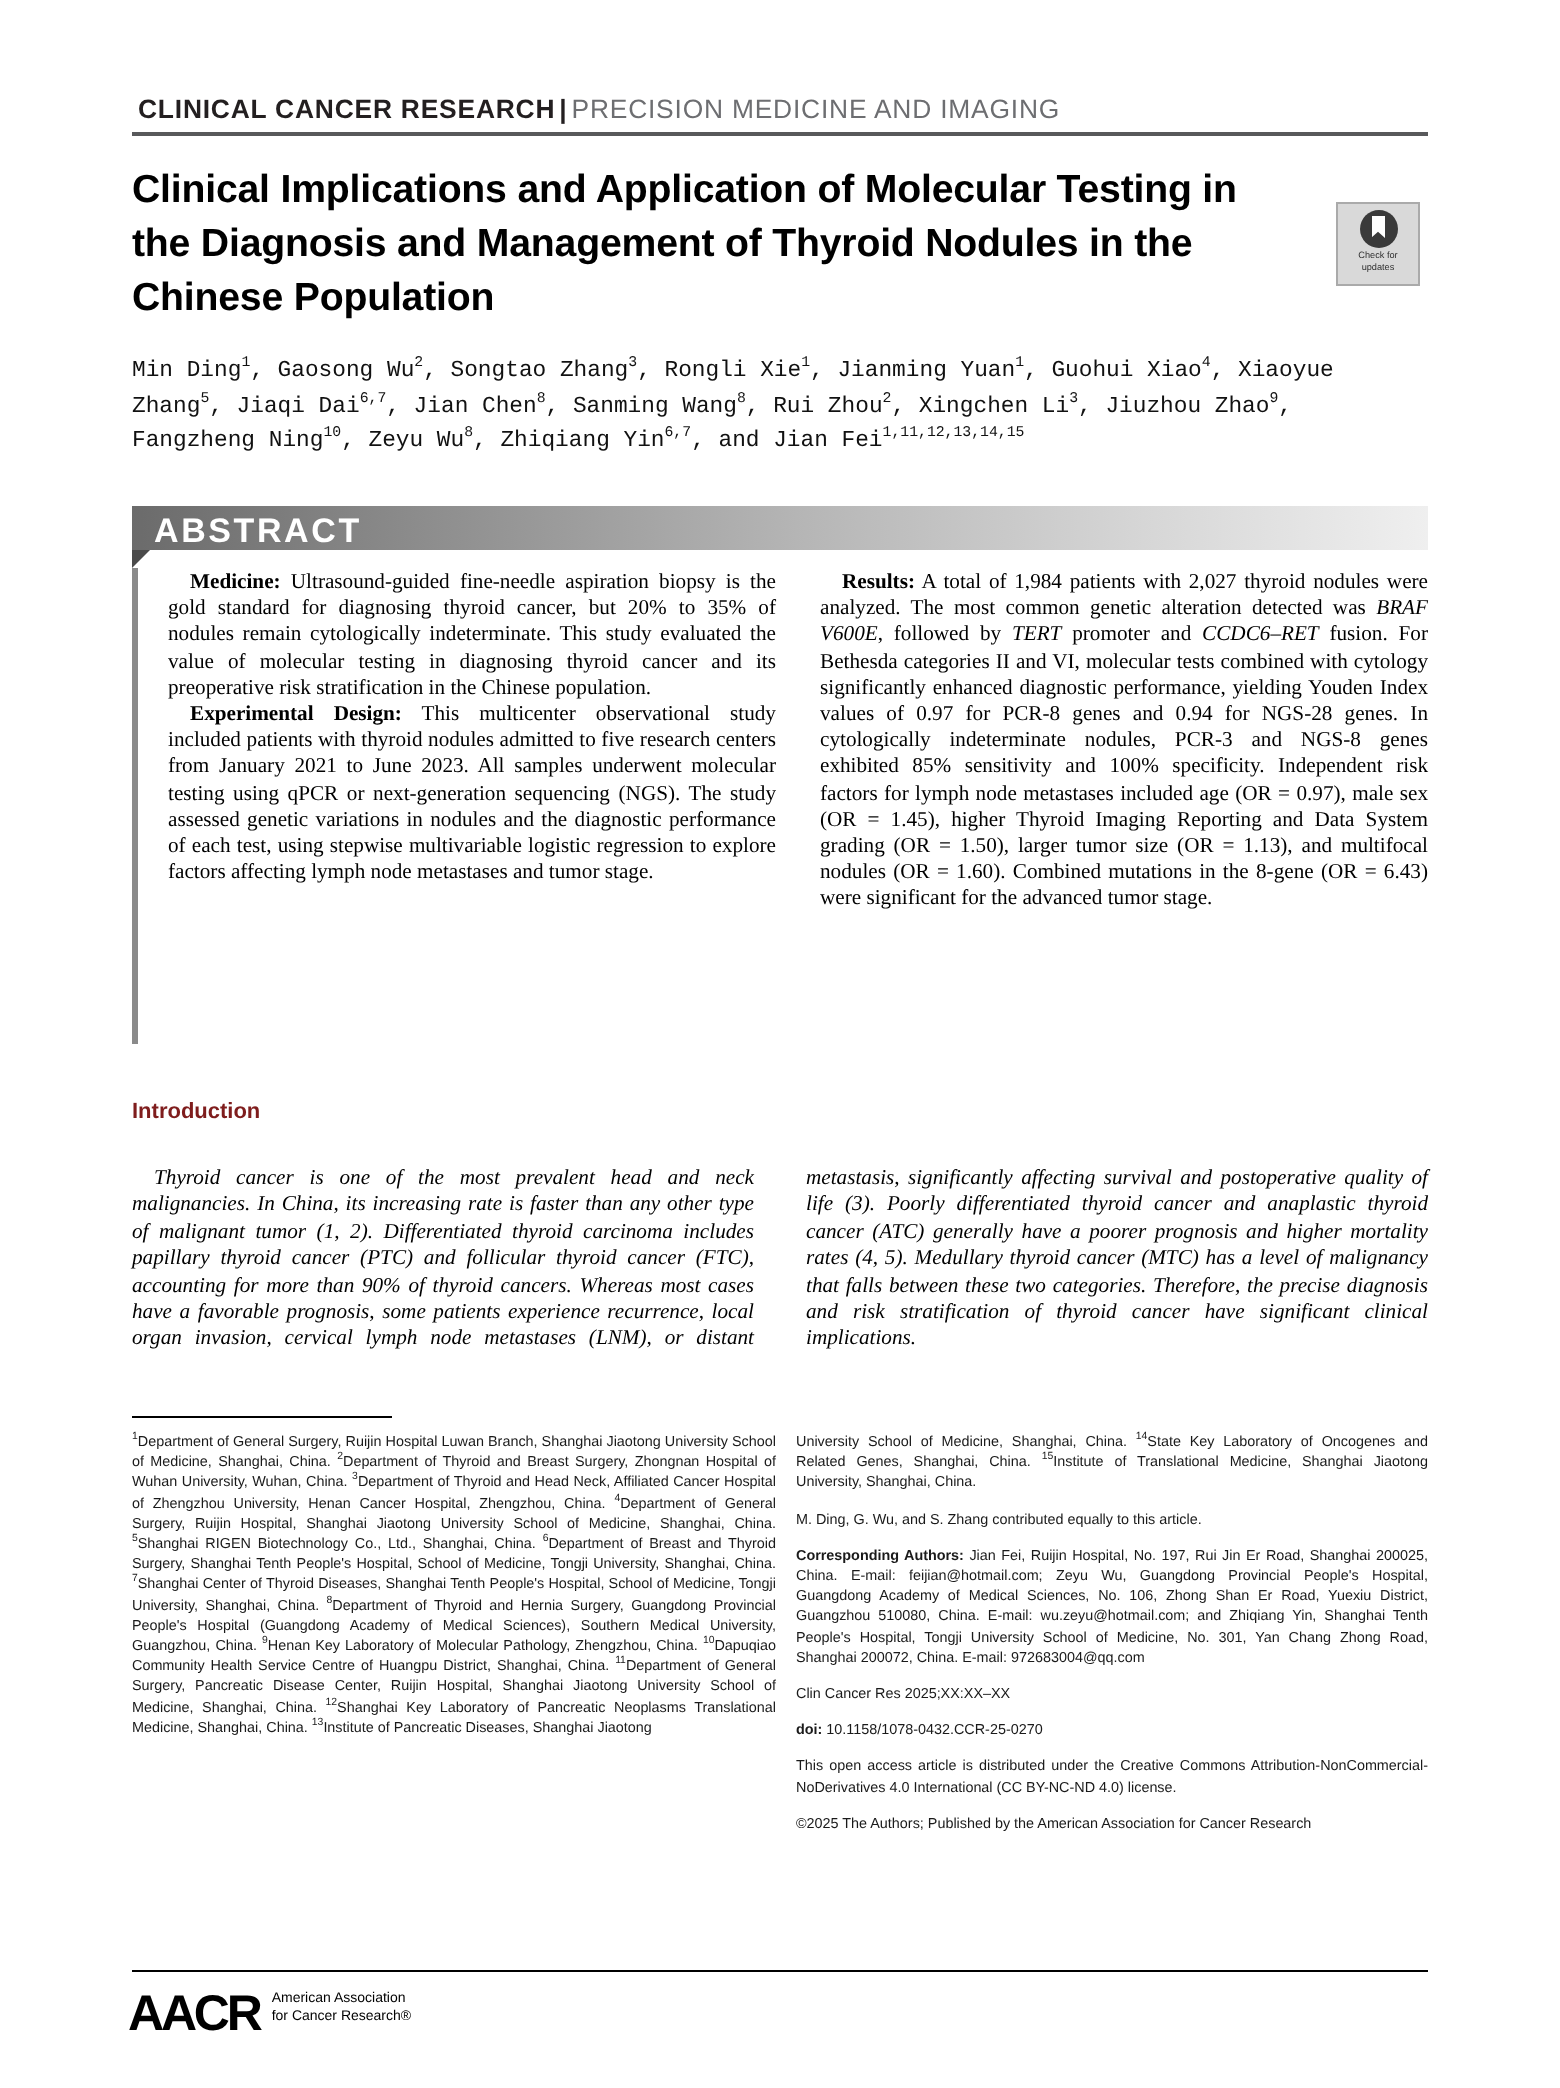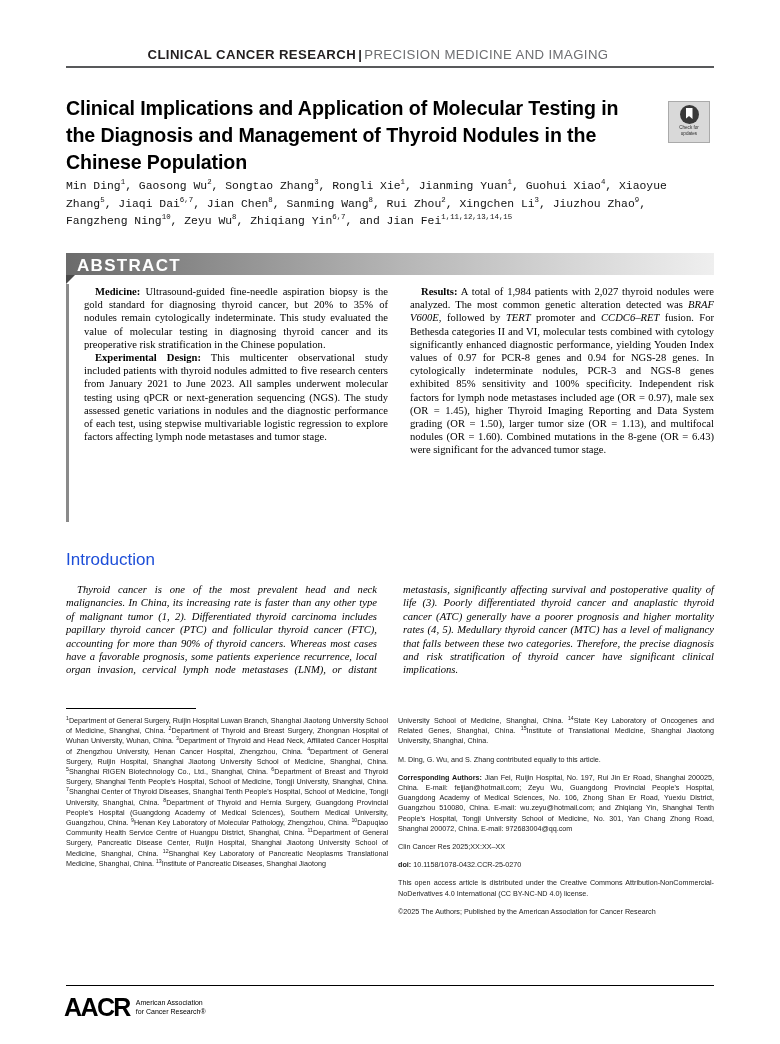--- a/index.html
+++ b/index.html
@@ -16,28 +16,27 @@
     width: 780px;
     height: 1044px;
     background: #ffffff;
     overflow: hidden;
     box-sizing: border-box;
   }
 
   
   .runhead {
     position: absolute;
-    left: 54px;
+    left: 69px;
     top: 47px;
     width: 648px;
     font-family: "Liberation Sans", sans-serif;
     font-size: 13.2px;
     letter-spacing: 0.4px;
     white-space: nowrap;
-    text-align: center;
   }
   .runhead .journal {
     font-weight: bold;
     color: #231f20;
   }
   .runhead .bar {
     font-weight: bold;
     color: #231f20;
     padding: 0 2px;
   }
@@ -51,21 +50,21 @@
     top: 66px;
     width: 648px;
     height: 2px;
     background: #58595b;
   }
 
   
   .title {
     position: absolute;
     left: 66px;
-    top: 95px;
+    top: 82px;
     width: 580px;
     font-family: "Liberation Sans", sans-serif;
     font-weight: bold;
     font-size: 19.6px;
     line-height: 27px;
     letter-spacing: -0.1px;
     color: #000;
   }
 
   
@@ -171,23 +170,23 @@
   .abs-cols p { margin: 0; text-indent: 11px; }
   .abs-cols b { font-weight: bold; }
   .abs-cols i { font-style: italic; }
 
   
   .sec-head {
     position: absolute;
     left: 66px;
     top: 550px;
     font-family: "Liberation Sans", sans-serif;
-    font-weight: normal;
-    font-size: 17px;
-    color: #1d4ed8;
+    font-weight: bold;
+    font-size: 11px;
+    color: #7f1d1d;
   }
   .intro-cols {
     position: absolute;
     left: 66px;
     top: 583px;
     width: 648px;
     height: 118px;
     column-count: 2;
     column-gap: 26px;
     font-size: 10.6px;
@@ -231,21 +230,21 @@
     top: 985px;
     width: 648px;
     height: 1px;
     background: #000;
   }
   .logo {
     position: absolute;
     left: 64px;
     top: 995px;
     display: flex;
-    align-items: center;
+    align-items: flex-start;
   }
   .logo-mark {
     font-family: "Liberation Sans", sans-serif;
     font-weight: bold;
     font-size: 25px;
     letter-spacing: -1.6px;
     color: #000;
     line-height: 24px;
   }
   .logo-text {

